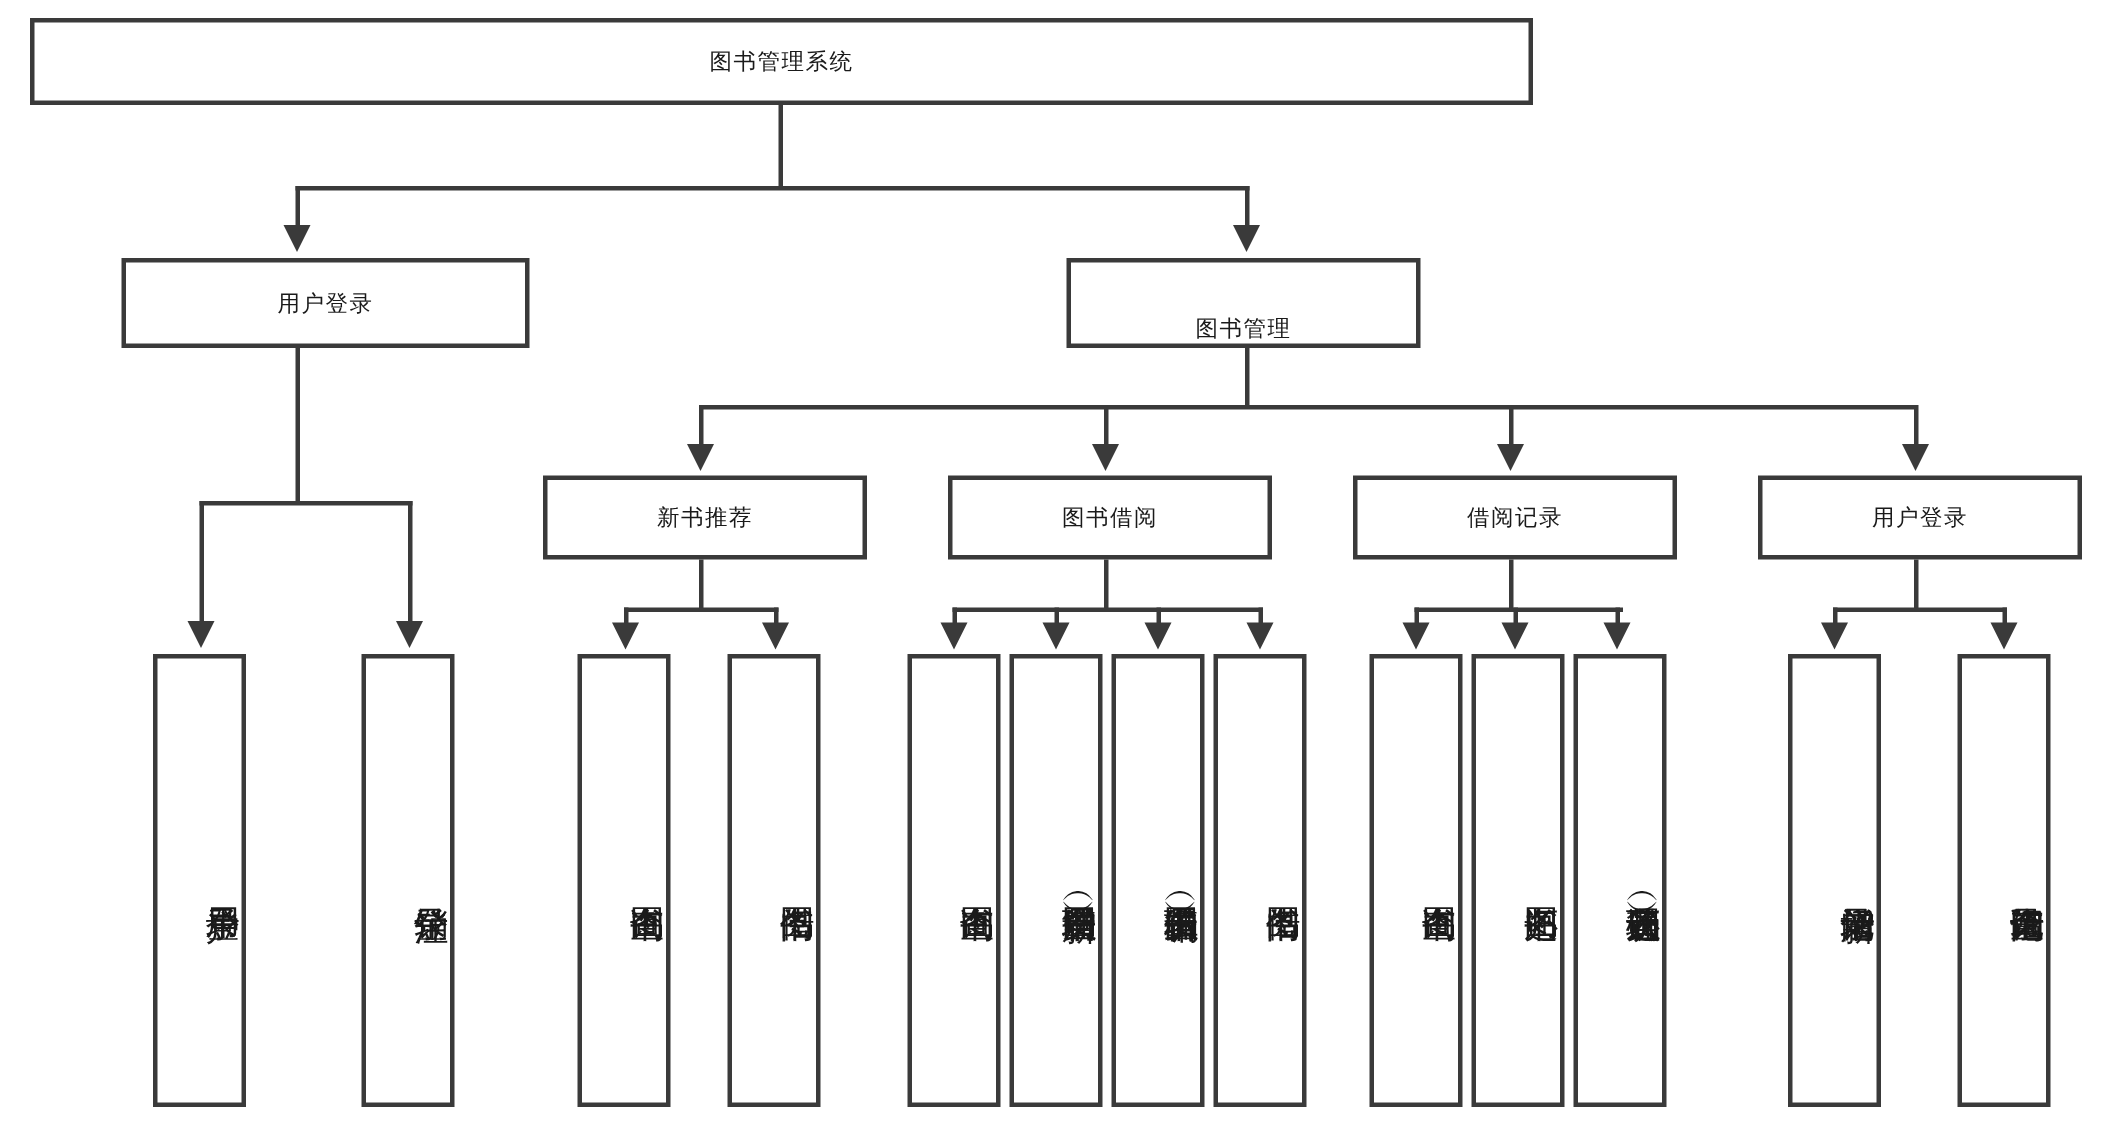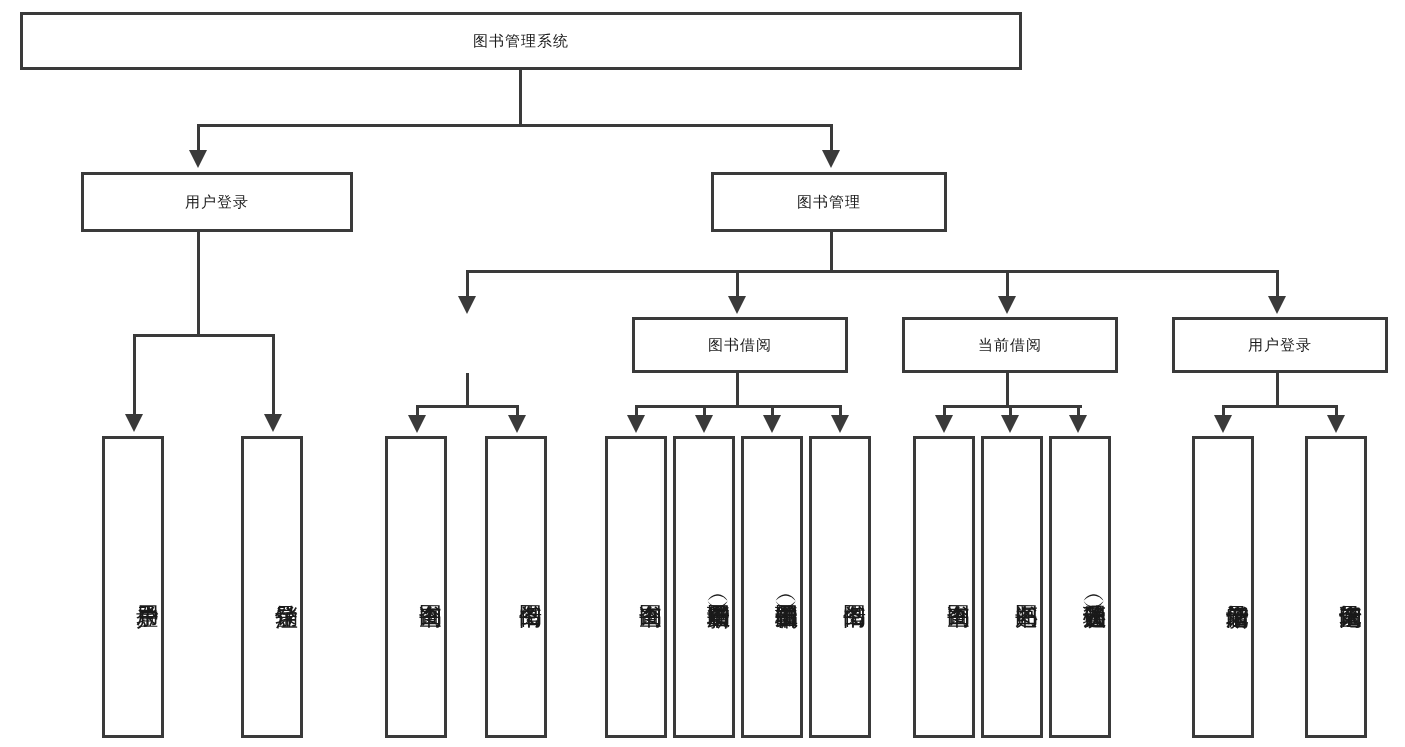--- a/index.html
+++ b/index.html
@@ -86,21 +86,21 @@
 
   <div class="edge v" style="left:197px; top:124px; height:28px;"></div>
   <div class="arrow" style="left:189px; top:150px;"></div>
 
   <div class="edge v" style="left:830px; top:124px; height:28px;"></div>
   <div class="arrow" style="left:822px; top:150px;"></div>
 
   <div class="node horiz" style="left:81px; top:172px; width:272px; height:60px;">
     <span>用户登录</span>
   </div>
-  <div class="node horiz" style="left:711px; top:172px; width:236px; height:60px;">
+  <div class="node horiz" style="left:711px; top:172px; width:236px; height:60px;align-items:flex-end;">
     <span>图书管理</span>
   </div>
 
   <div class="edge v" style="left:197px; top:232px; height:104px;"></div>
   <div class="edge h" style="left:133px; top:334px; width:142px;"></div>
   <div class="edge v" style="left:133px; top:334px; height:82px;"></div>
   <div class="arrow" style="left:125px; top:414px;"></div>
   <div class="edge v" style="left:272px; top:334px; height:82px;"></div>
   <div class="arrow" style="left:264px; top:414px;"></div>
 
@@ -108,25 +108,28 @@
   <div class="edge h" style="left:466px; top:270px; width:812px;"></div>
   <div class="edge v" style="left:466px; top:270px; height:28px;"></div>
   <div class="arrow" style="left:458px; top:296px;"></div>
   <div class="edge v" style="left:736px; top:270px; height:28px;"></div>
   <div class="arrow" style="left:728px; top:296px;"></div>
   <div class="edge v" style="left:1006px; top:270px; height:28px;"></div>
   <div class="arrow" style="left:998px; top:296px;"></div>
   <div class="edge v" style="left:1276px; top:270px; height:28px;"></div>
   <div class="arrow" style="left:1268px; top:296px;"></div>
 
+  <div class="node horiz" style="left:362px; top:317px; width:216px; height:56px;">
+    <span>新书推荐</span>
+  </div>
   <div class="node horiz" style="left:632px; top:317px; width:216px; height:56px;">
     <span>图书借阅</span>
   </div>
   <div class="node horiz" style="left:902px; top:317px; width:216px; height:56px;">
-    <span>当前借阅</span>
+    <span>借阅记录</span>
   </div>
   <div class="node horiz" style="left:1172px; top:317px; width:216px; height:56px;">
     <span>用户登录</span>
   </div>
 
   <div class="edge v" style="left:466px; top:373px; width:3px; height:35px;"></div>
   <div class="edge h" style="left:416px; top:405px; width:103px;"></div>
   <div class="edge v" style="left:416px; top:405px; height:12px;"></div>
   <div class="arrow" style="left:408px; top:415px;"></div>
   <div class="edge v" style="left:516px; top:405px; height:12px;"></div>

